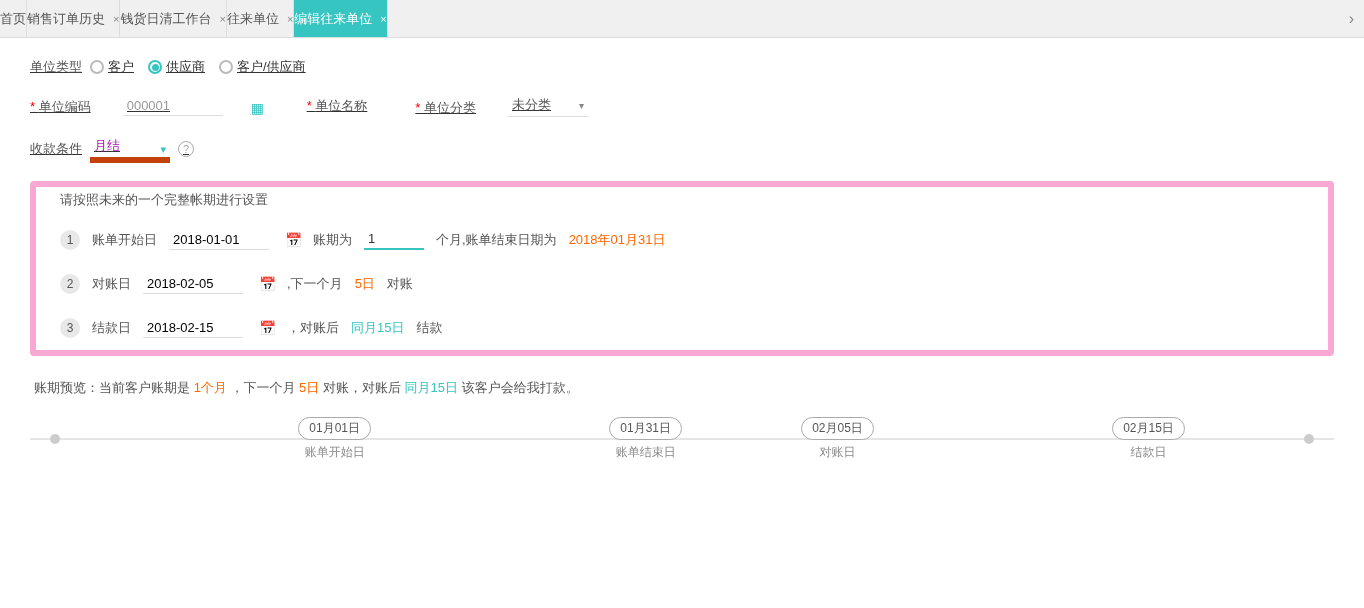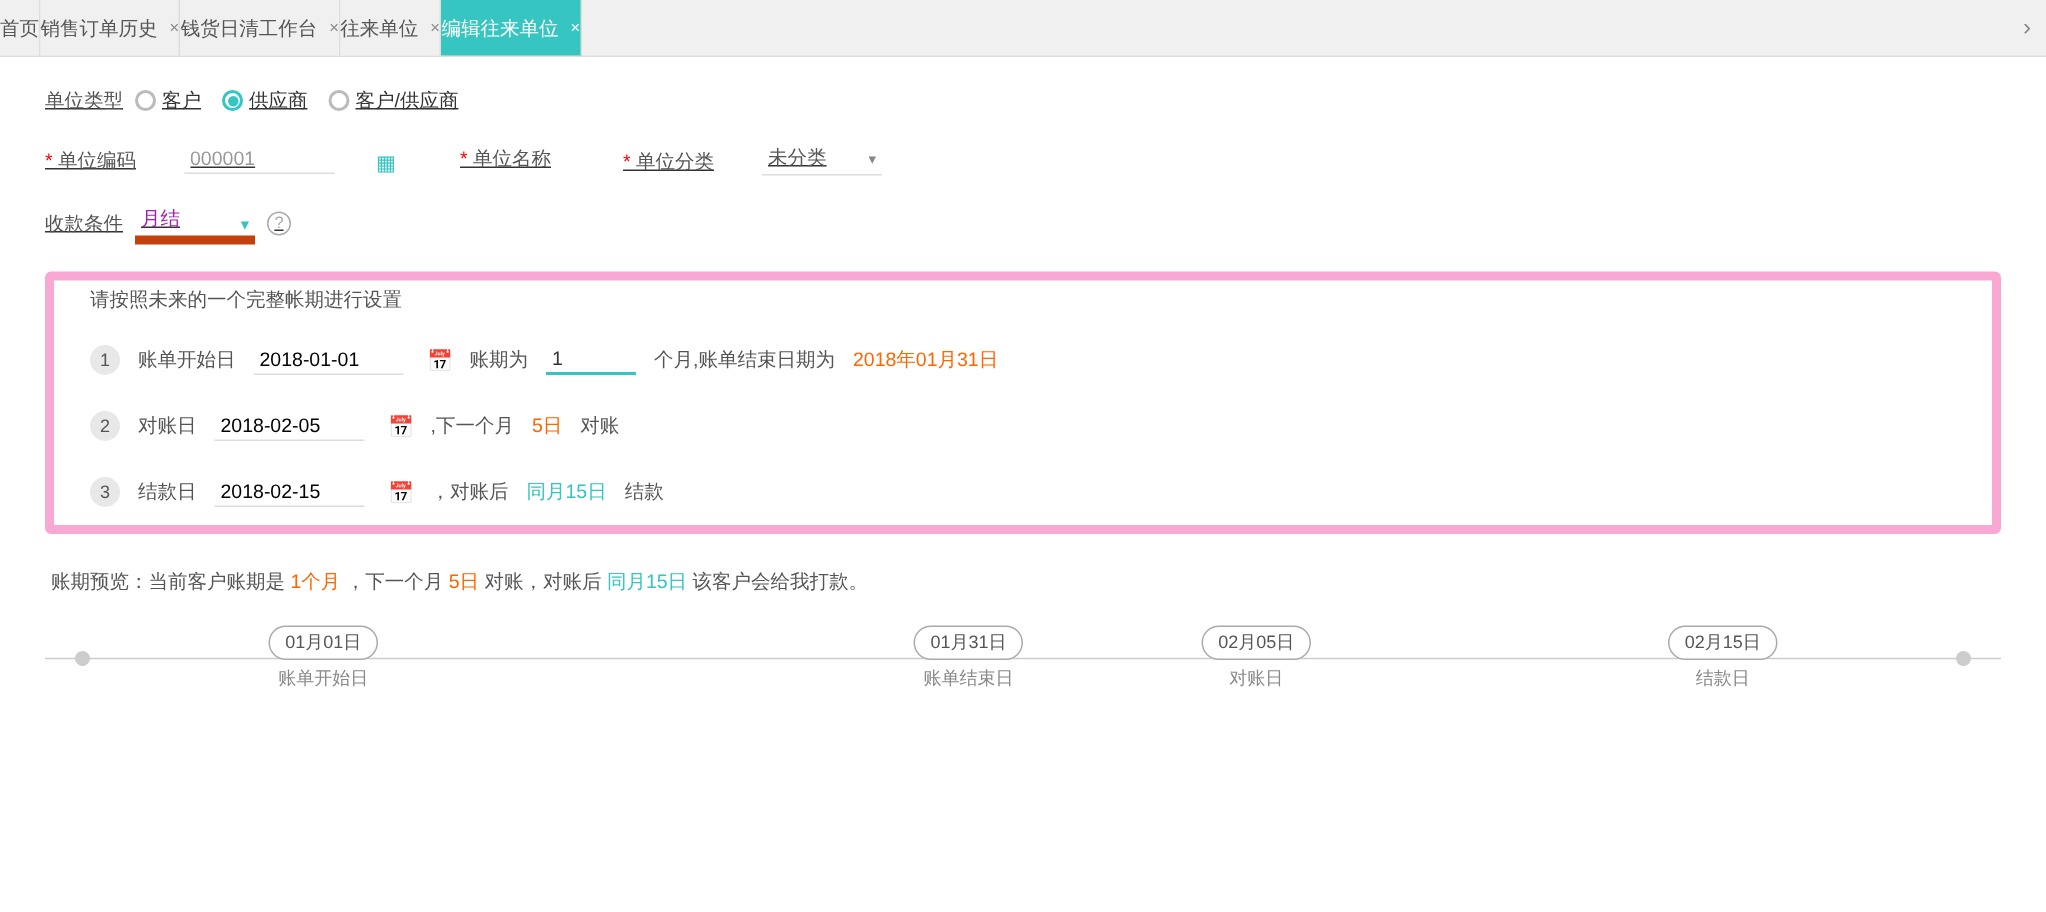--- a/index.html
+++ b/index.html
@@ -417,21 +417,21 @@
   </div>
 
   <div style="position:relative; margin-top:4px; padding: 0 20px;">
 
     <div class="timeline-line"></div>
 
     <div style="display:flex; align-items:center; position:relative; z-index:1;">
 
       <div class="timeline-dot"></div>
 
-      <div style="flex:1; display:flex; justify-content:center;">
+      <div style="flex:1; display:flex; justify-content:flex-end;">
         <div class="timeline-node">
           <div class="timeline-tag">01月01日</div>
           <div class="timeline-label">账单开始日</div>
         </div>
       </div>
 
       <div style="flex:1; display:flex; justify-content:flex-end;">
         <div class="timeline-node">
           <div class="timeline-tag">01月31日</div>
           <div class="timeline-label">账单结束日</div>

